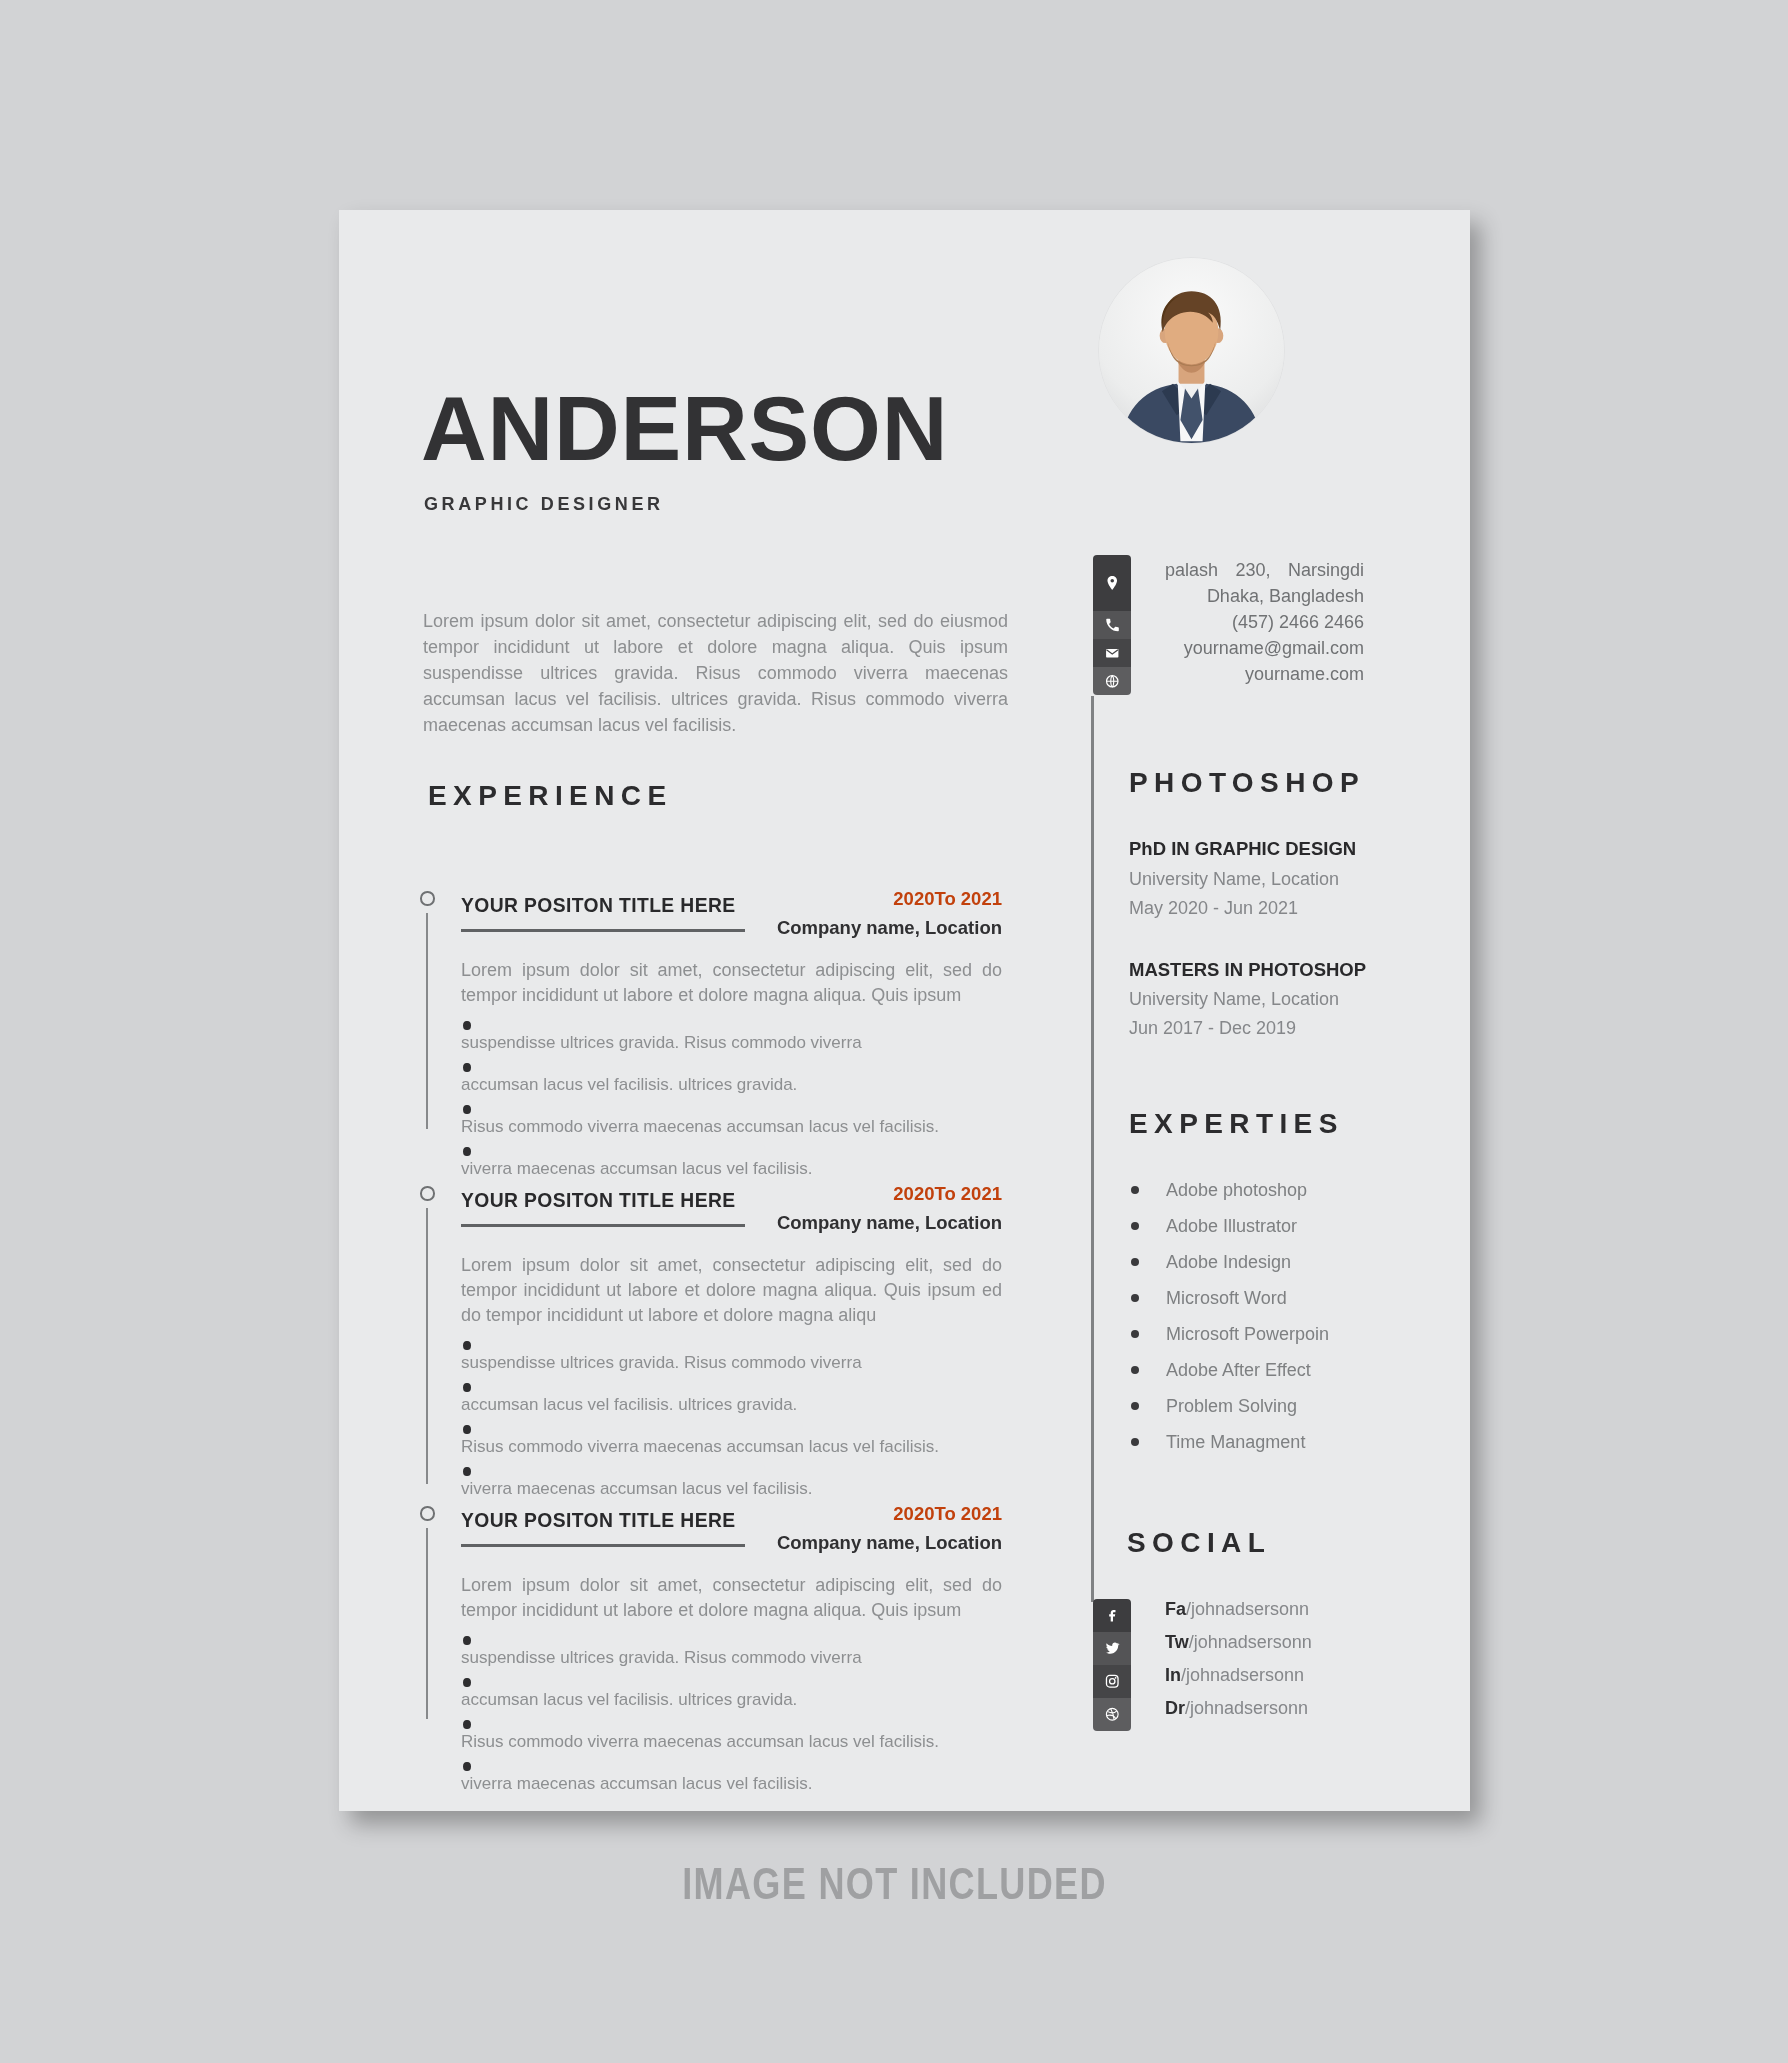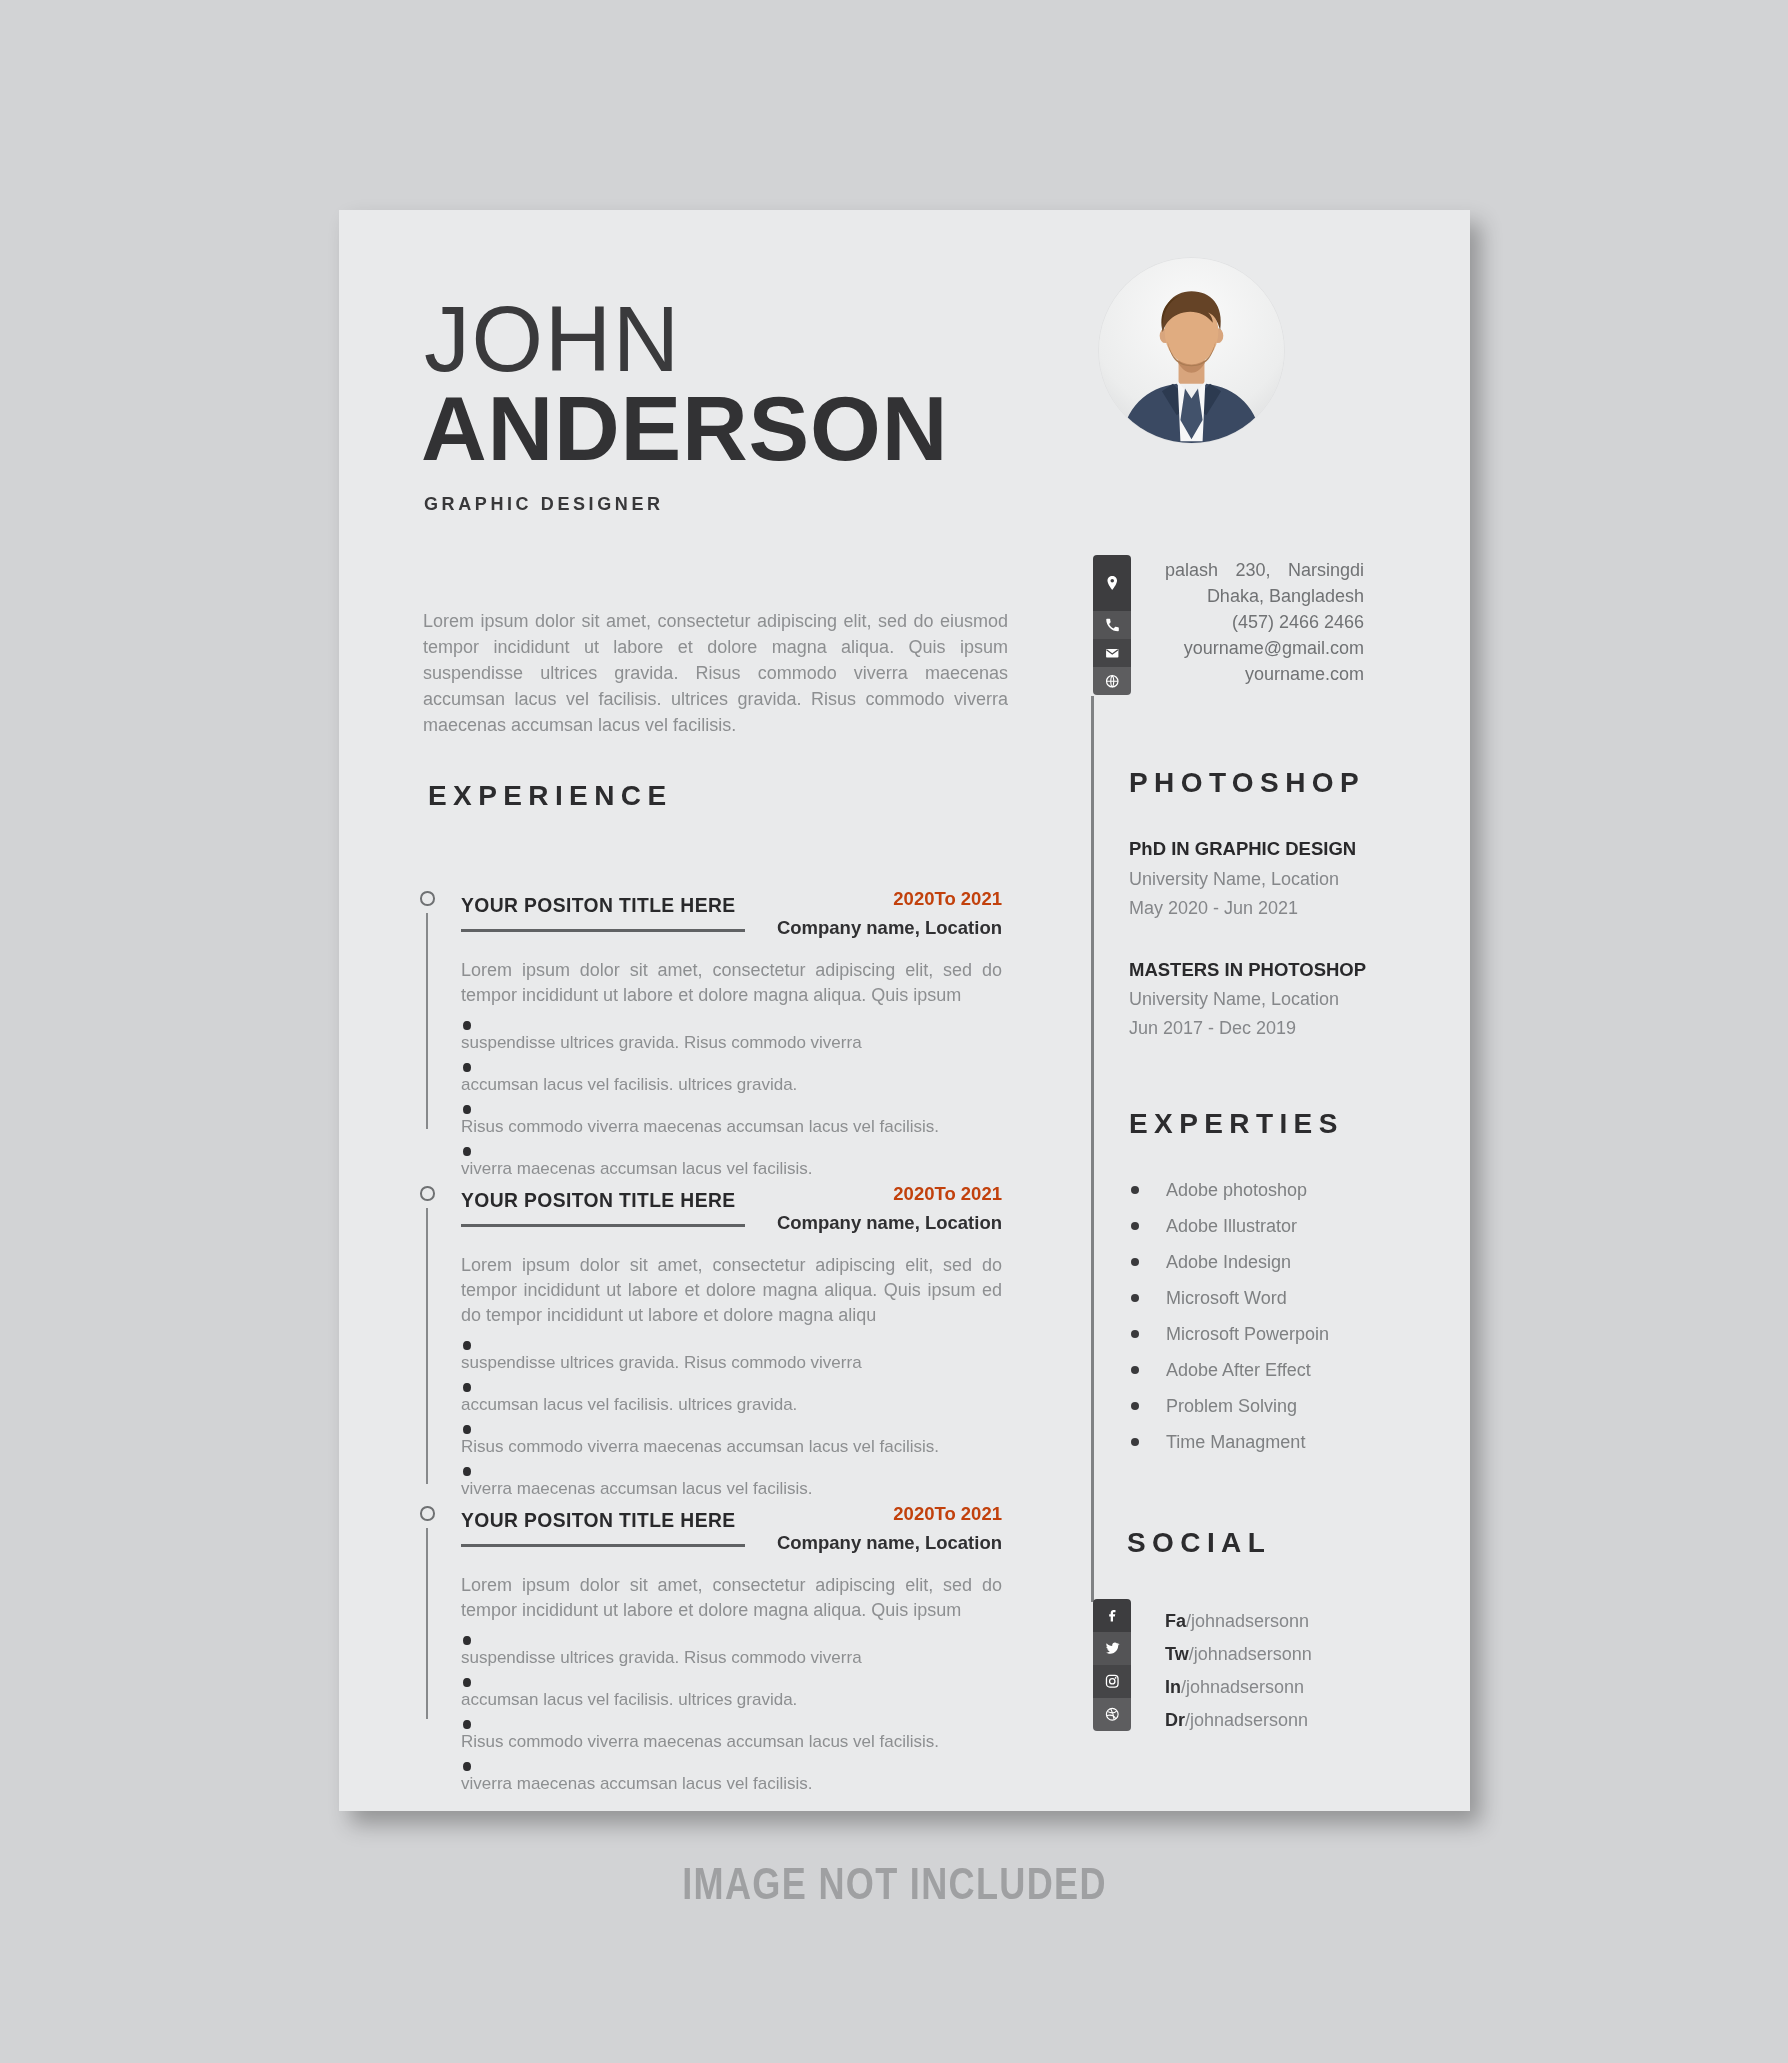--- a/index.html
+++ b/index.html
@@ -59,34 +59,33 @@
   .edu-dates{margin-top:9.7px;font-size:18px;color:#85878a;line-height:19.3px;}
   .edu-entry + .edu-entry{margin-top:42px;}
 
   .expertise-list{position:absolute;left:792px;top:962px;margin:0;padding:0;list-style:none;}
   .expertise-list li{height:36px;display:flex;align-items:center;font-size:18px;color:#7e8082;}
   .exp-dot{flex:none;width:8px;height:8px;border-radius:50%;background:#3a3a3c;margin-right:27px;}
 
   .social-bar{left:754px;top:1389px;}
   .social-cell{height:33px;}
   .social-list{position:absolute;left:826px;top:1389px;}
-  .social-row{height:33px;display:flex;align-items:flex-end;font-size:18px;}
+  .social-row{height:33px;display:flex;align-items:flex-start;font-size:18px;}
   .social-prefix{font-weight:700;color:#2f2f31;}
   .social-handle{color:#85878a;}
 
   .watermark{position:absolute;left:0;top:1859px;width:1789px;text-align:center;font-size:44px;
              font-weight:700;letter-spacing:1.6px;color:#9fa0a2;transform:scaleX(.82);transform-origin:center;}
 </style>
 </head>
 <body>
 
 <div class="canvas">
   <div class="sheet">
 
-    <div class="first-name">JOHN</div>
     <div class="last-name">ANDERSON</div>
     <div class="job-title">GRAPHIC DESIGNER</div>
     <p class="summary">Lorem ipsum dolor sit amet, consectetur adipiscing elit, sed do eiusmod tempor incididunt ut labore et dolore magna aliqua. Quis ipsum suspendisse ultrices gravida. Risus commodo viverra maecenas accumsan lacus vel facilisis. ultrices gravida. Risus commodo viverra maecenas accumsan lacus vel facilisis.</p>
 
     <div class="avatar">
       <svg viewBox="0 0 100 100">
         <defs>
           <radialGradient id="bgg" cx="50%" cy="32%" r="78%">
             <stop offset="0%" stop-color="#fafafa"></stop>
               <stop offset="68%" stop-color="#eceded"></stop>

